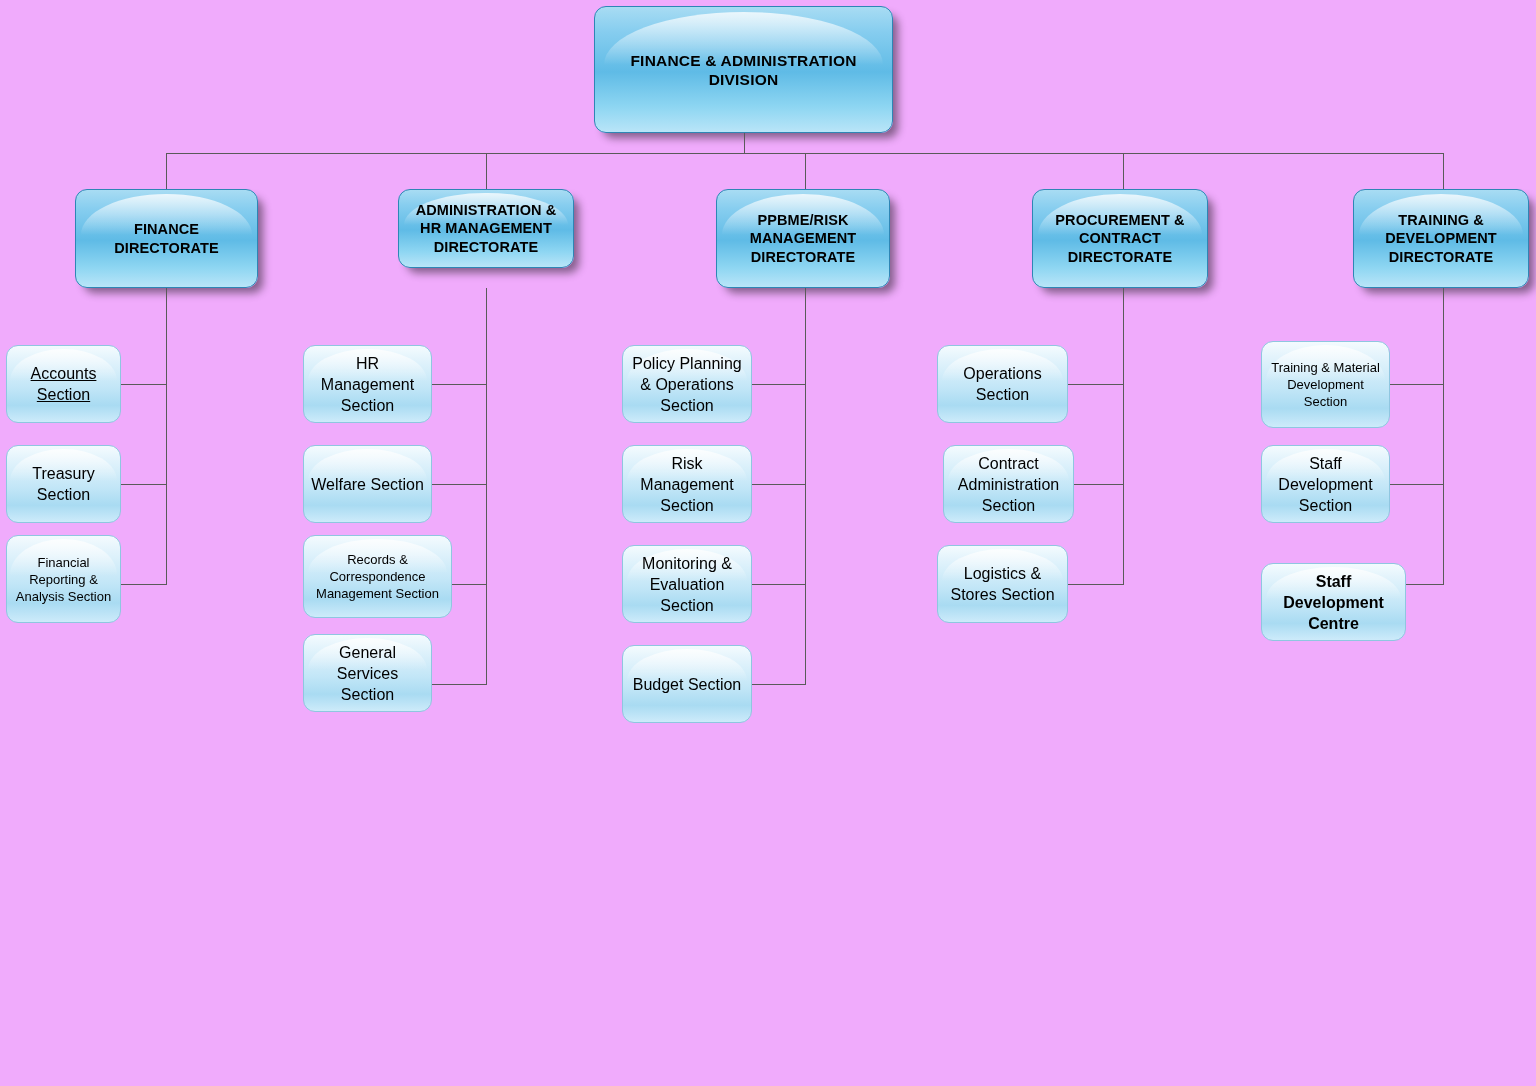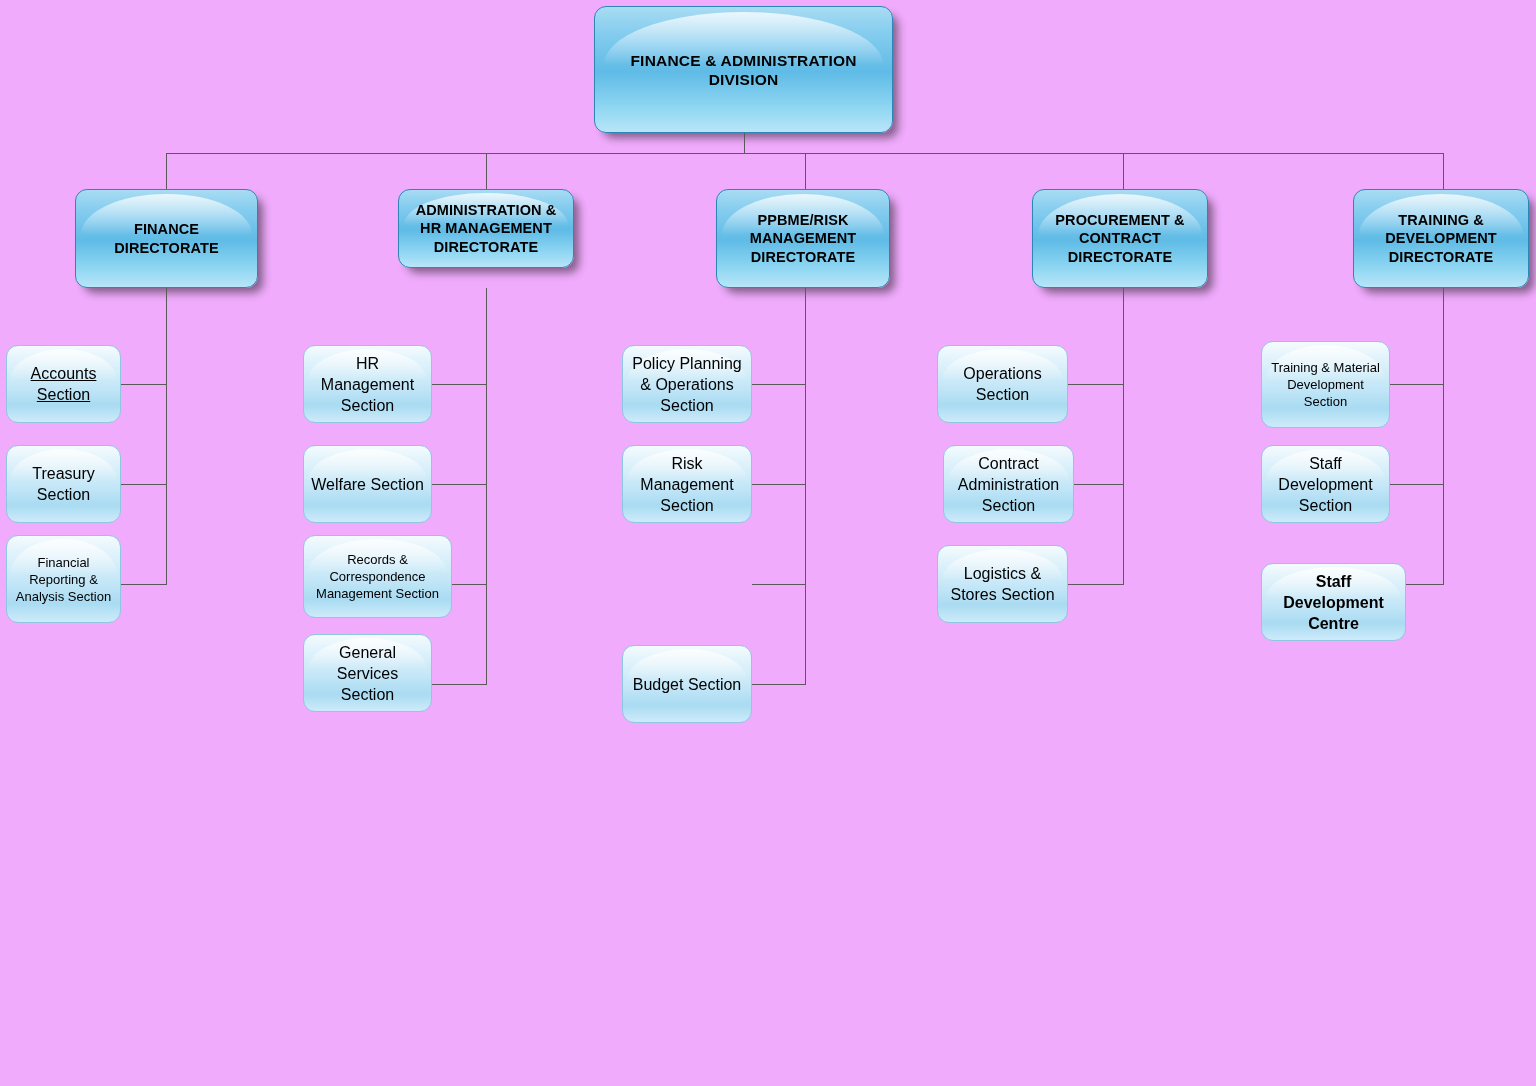--- a/index.html
+++ b/index.html
@@ -134,20 +134,24 @@
   <div class="line h" style="left:752px;top:684px;width:54px;"></div>
 
   <div class="node lvl3" style="left:622px;top:345px;width:130px;height:78px;">
     <span class="gloss"></span>
     <span class="inner">Policy Planning &amp; Operations Section</span>
   </div>
   <div class="node lvl3" style="left:622px;top:445px;width:130px;height:78px;">
     <span class="gloss"></span>
     <span class="inner">Risk Management Section</span>
   </div>
+  <div class="node lvl3" style="left:622px;top:545px;width:130px;height:78px;">
+    <span class="gloss"></span>
+    <span class="inner">Monitoring &amp; Evaluation Section</span>
+  </div>
   <div class="node lvl3" style="left:622px;top:645px;width:130px;height:78px;">
     <span class="gloss"></span>
     <span class="inner">Budget Section</span>
   </div>
 
   <div class="line v" style="left:1123px;top:288px;height:296px;"></div>
   <div class="line h" style="left:1068px;top:384px;width:56px;"></div>
   <div class="line h" style="left:1068px;top:484px;width:56px;"></div>
   <div class="line h" style="left:1068px;top:584px;width:56px;"></div>
 

